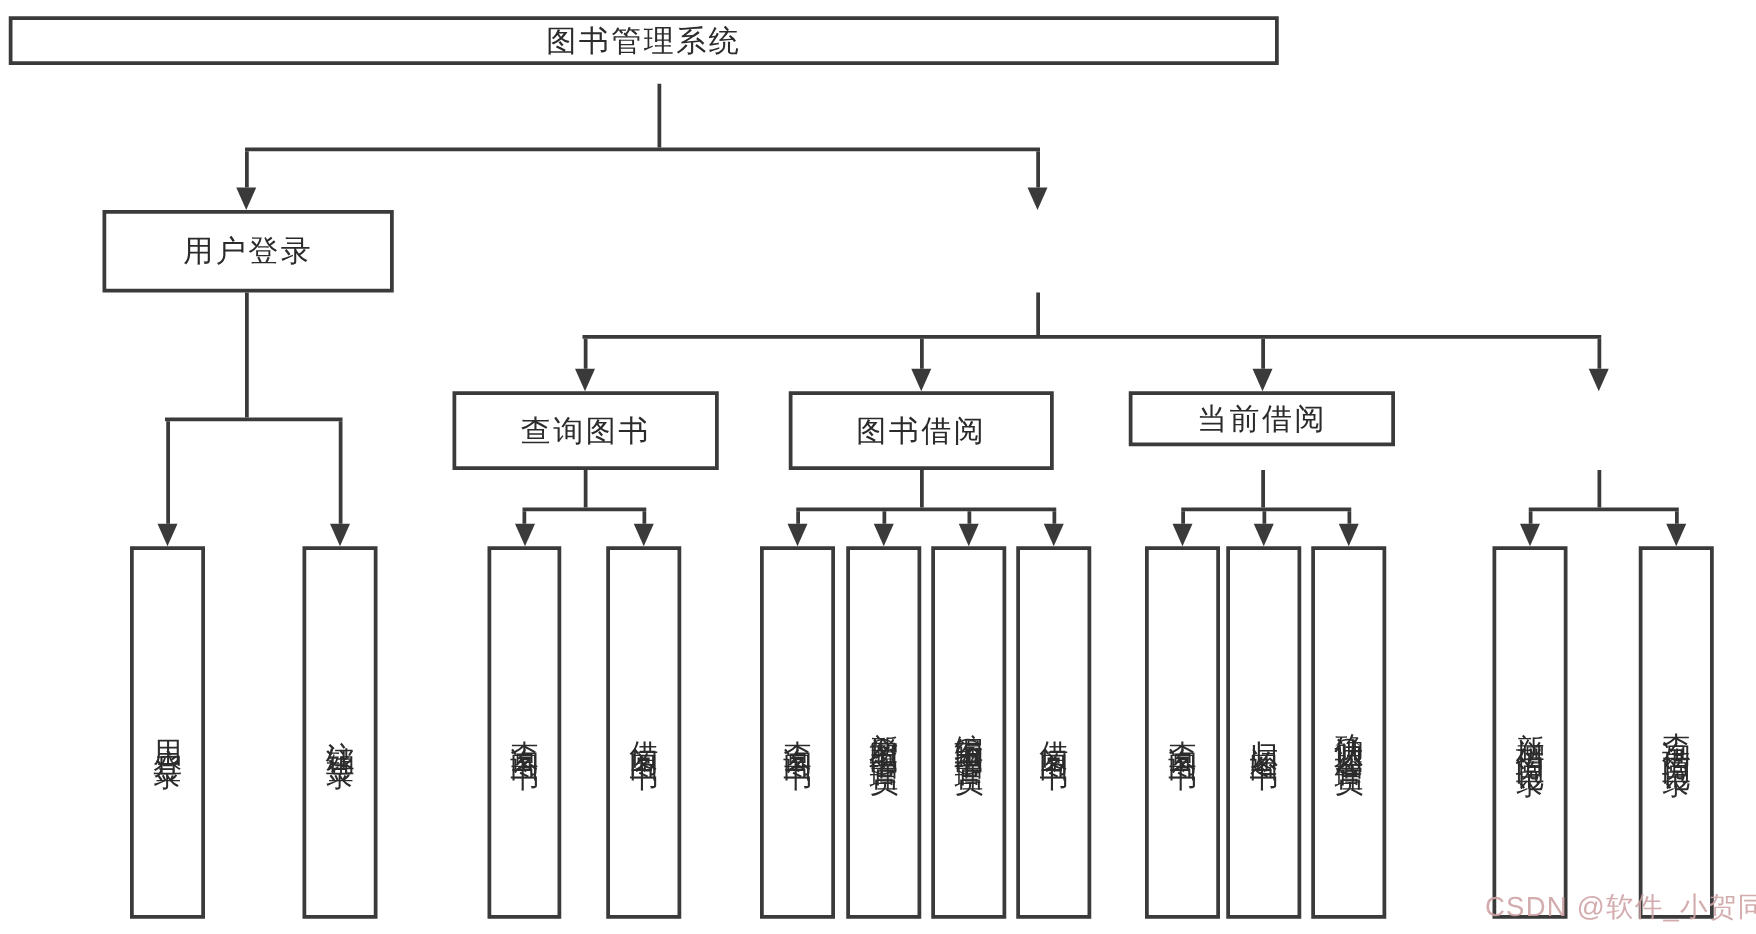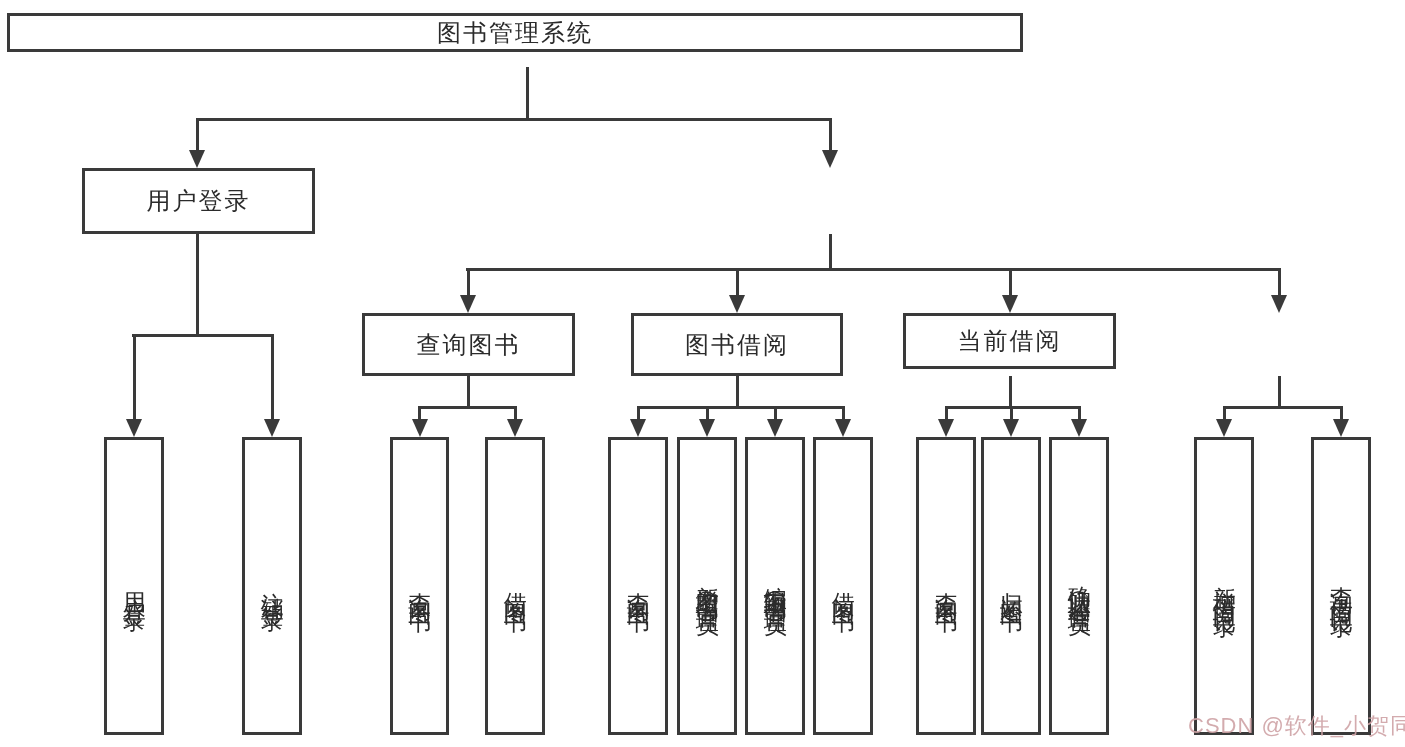--- a/index.html
+++ b/index.html
@@ -27,21 +27,21 @@
   <div class="node" style="left:82px;top:168px;width:233px;height:66px;">
     <span class="hlabel">用户登录</span>
   </div>
 
   <div class="node" style="left:362px;top:313px;width:213px;height:63px;">
     <span class="hlabel">查询图书</span>
   </div>
   <div class="node" style="left:631px;top:313px;width:212px;height:63px;">
     <span class="hlabel">图书借阅</span>
   </div>
-  <div class="node" style="left:903px;top:313px;width:213px;height:56px;">
+  <div class="node" style="left:903px;top:313px;width:213px;height:44px;">
     <span class="hlabel">当前借阅</span>
   </div>
 
   <div class="node" style="left:104px;top:437px;width:60px;height:298px;">
     <span class="vlabel">用户登录</span>
   </div>
   <div class="node" style="left:242px;top:437px;width:60px;height:298px;">
     <span class="vlabel">注销登录</span>
   </div>
 

